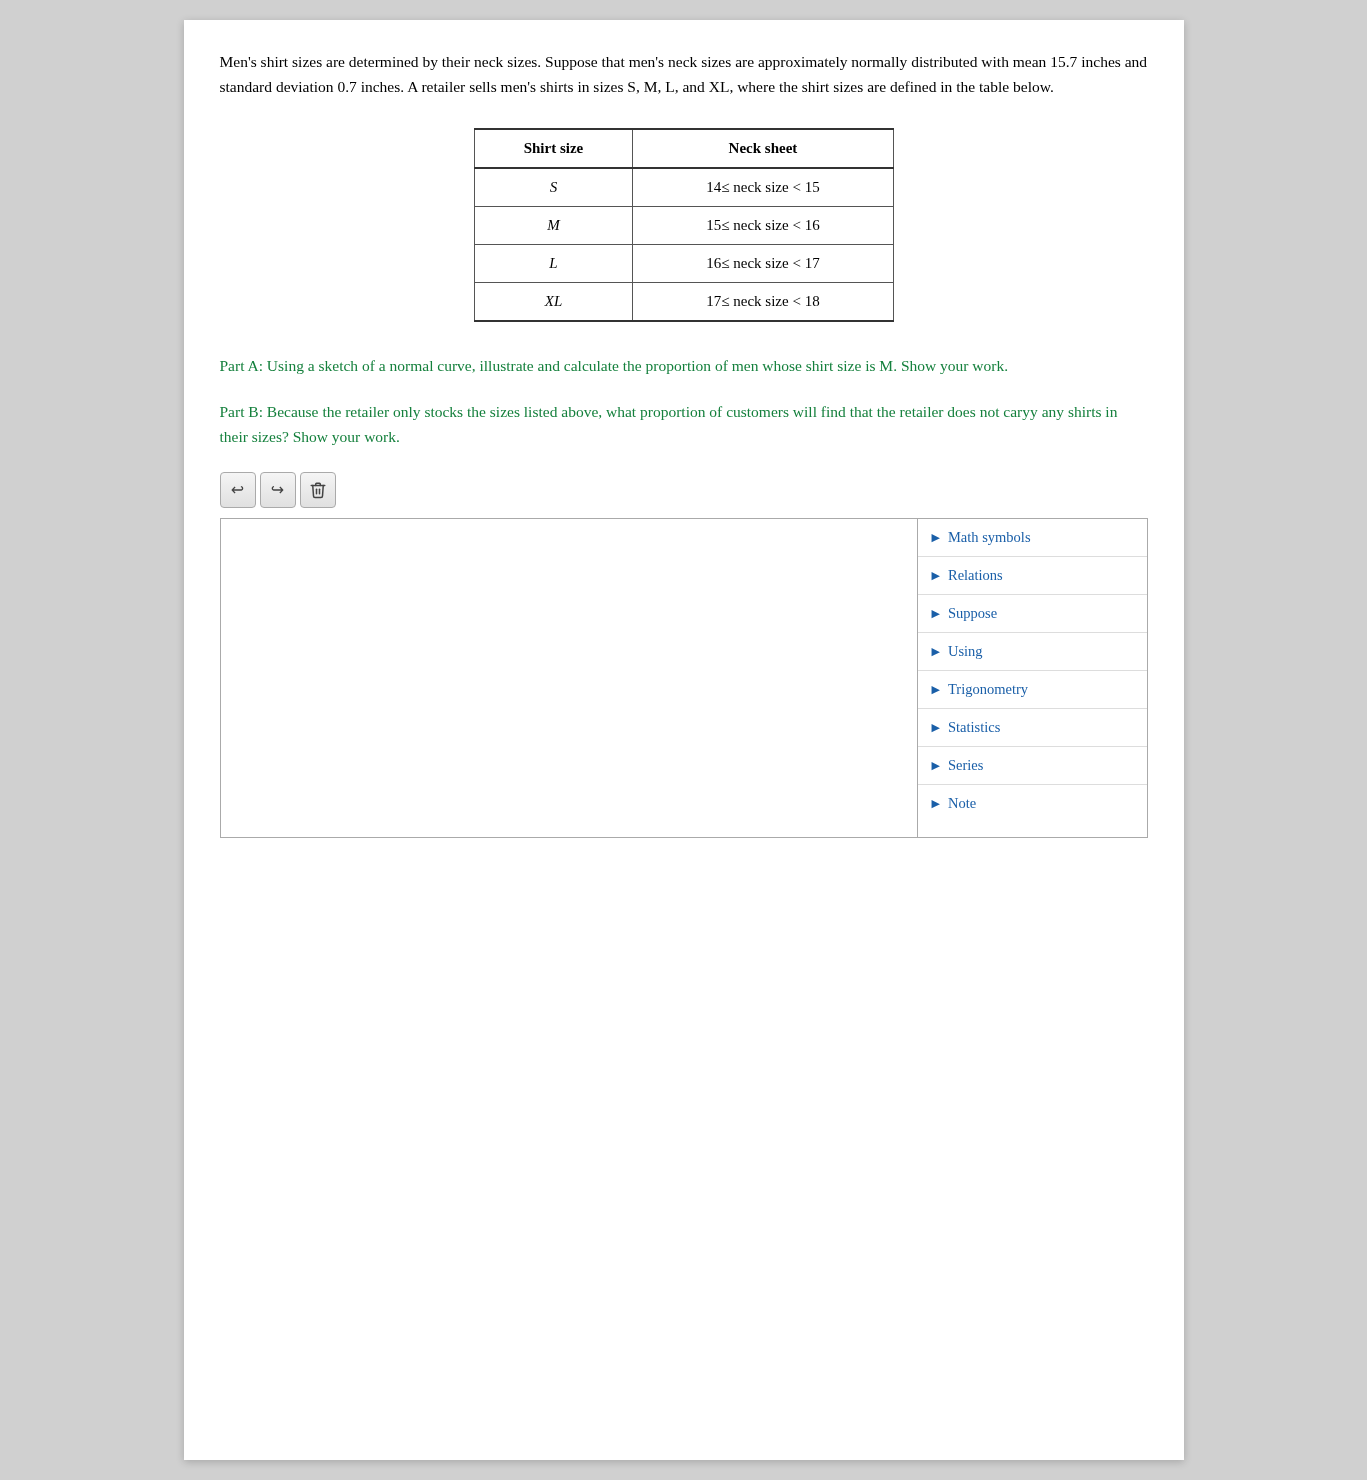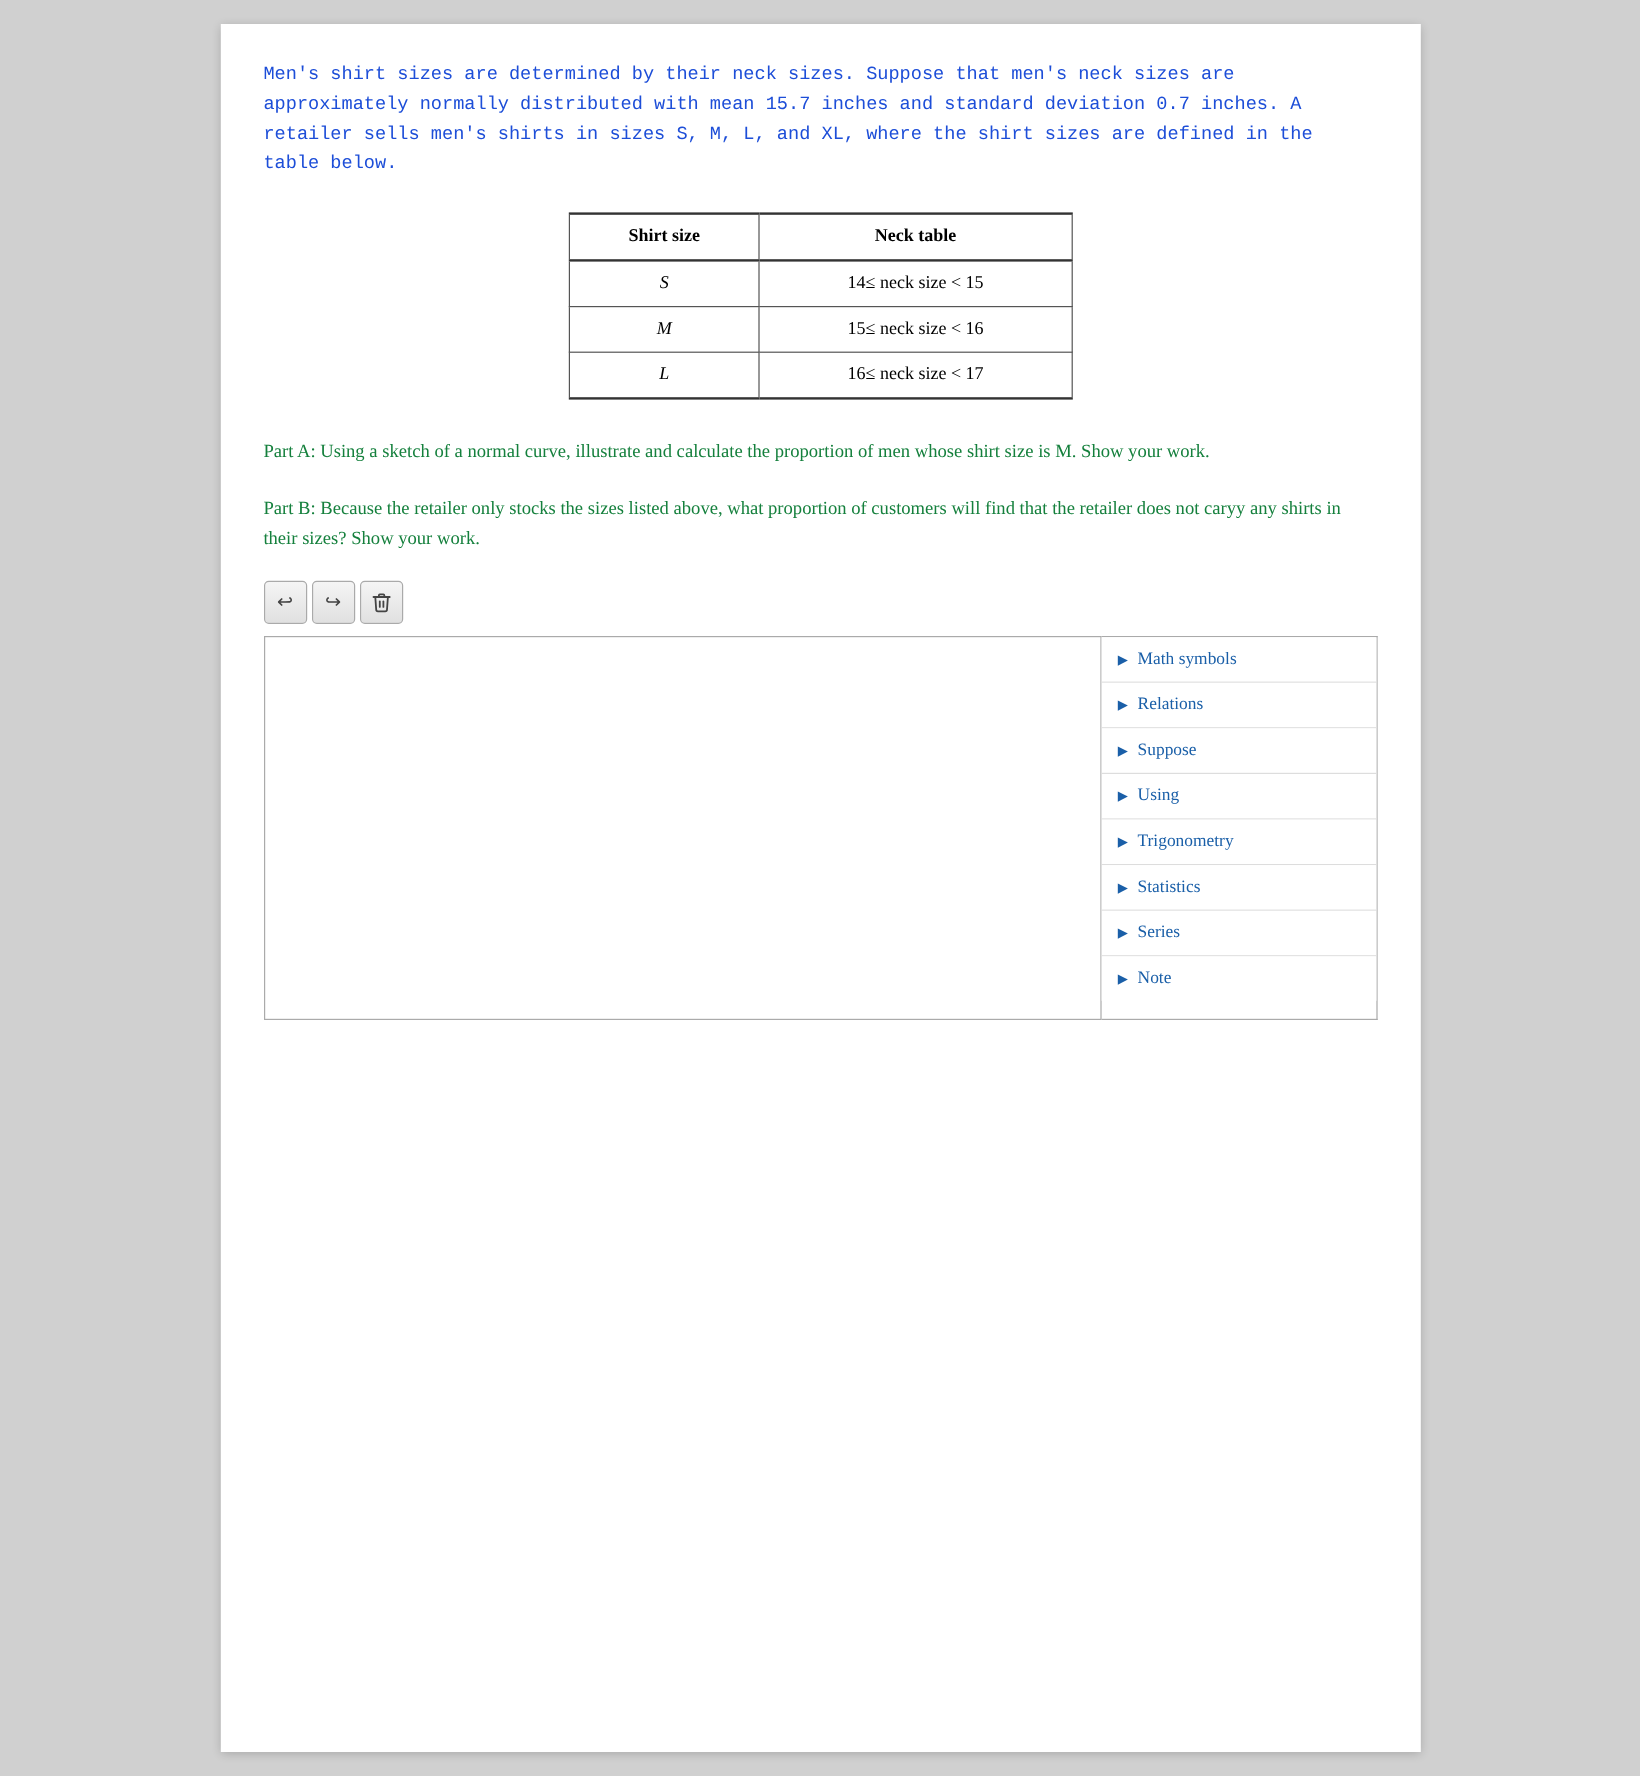--- a/index.html
+++ b/index.html
@@ -21,23 +21,22 @@
       width: 1000px;
       min-height: 1440px;
       padding: 30px 36px;
       box-shadow: 0 2px 8px rgba(0,0,0,0.2);
       position: relative;
     }
 
     .problem-text {
       font-size: 15.5px;
       line-height: 1.6;
-      color: #1d4ed8;
+      color: #000000;
       margin-bottom: 28px;
-      font-family: Liberation Mono, monospace;
     }
 
     .table-wrapper {
       display: flex;
       justify-content: center;
       margin: 20px 0 32px 0;
     }
 
     .shirt-table {
       border-collapse: collapse;
@@ -160,35 +159,39 @@
 
   <div class="problem-text">
     <span>Men's shirt sizes are determined by their neck sizes.  Suppose that men's neck sizes are approximately normally distributed with mean 15.7 inches and standard deviation 0.7 inches.  A retailer sells men's shirts in sizes S, M, L, and XL, where the shirt sizes are defined in the table below.</span>
   </div>
 
   <div class="table-wrapper">
     <table class="shirt-table">
       <thead>
         <tr>
           <th>Shirt size</th>
-          <th>Neck table</th>
+          <th>Neck sheet</th>
         </tr>
       </thead>
       <tbody id="table-body">
       <tr>
             <td>S</td>
             <td>14≤ neck size &lt; 15</td>
           </tr>
           <tr>
             <td>M</td>
             <td>15≤ neck size &lt; 16</td>
           </tr>
           <tr>
             <td>L</td>
             <td>16≤ neck size &lt; 17</td>
+          </tr>
+          <tr>
+            <td>XL</td>
+            <td>17≤ neck size &lt; 18</td>
           </tr>
         </tbody>
     </table>
   </div>
 
   <div class="part-section">
     <p class="part-label">Part A:  Using a sketch of a normal curve, illustrate and calculate the proportion of men whose shirt size is M.  Show your work.</p>
   </div>
 
 

